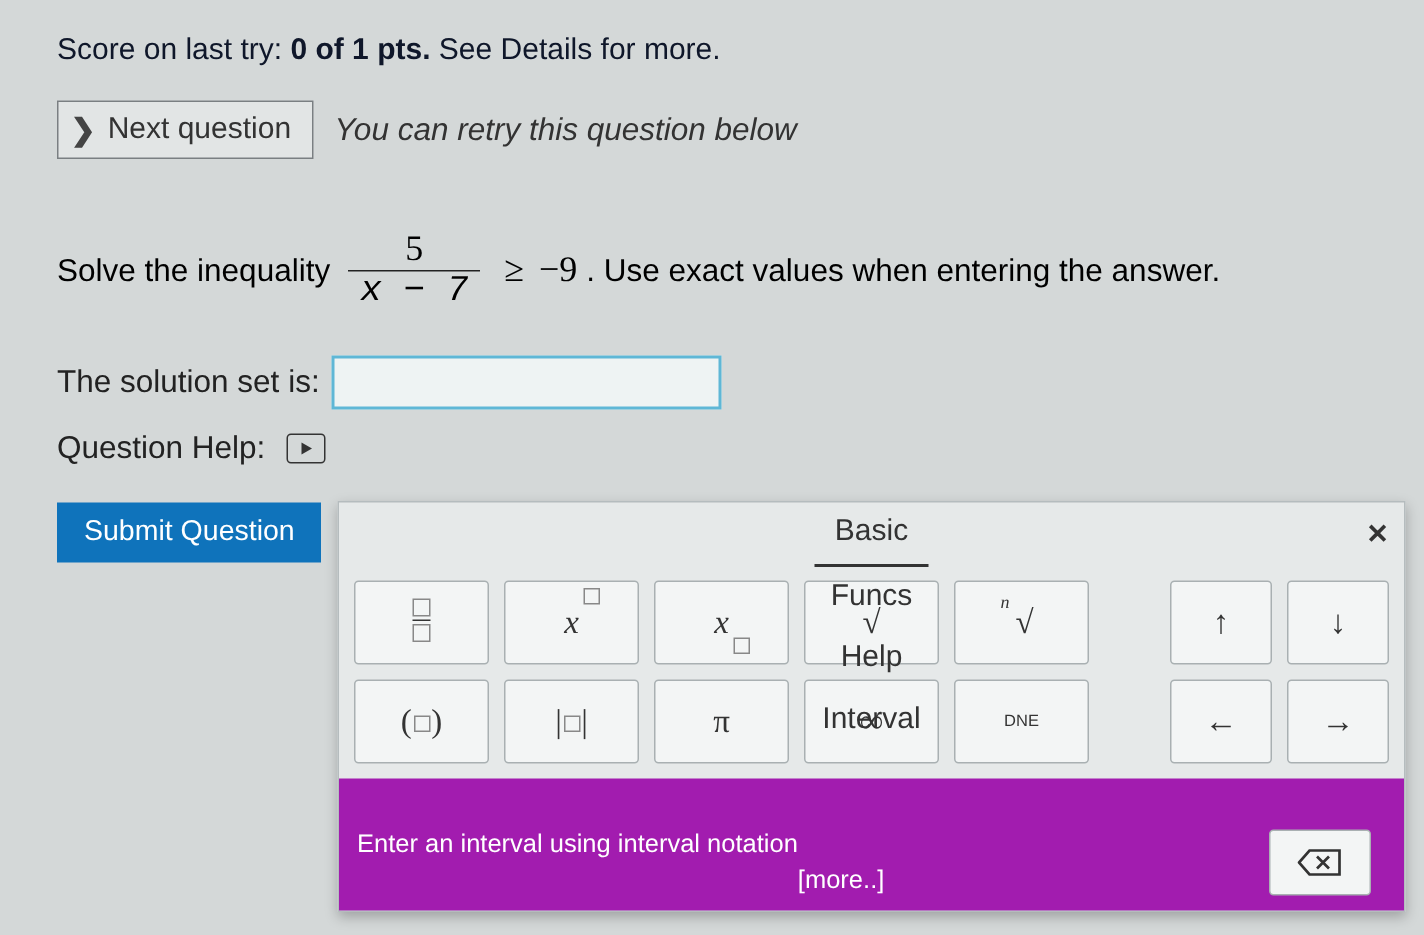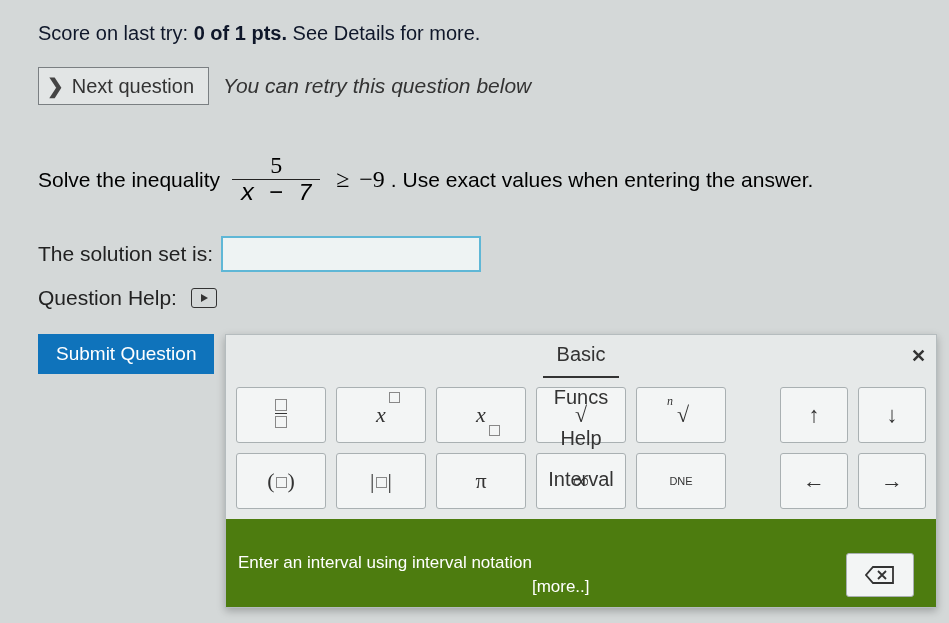--- a/index.html
+++ b/index.html
@@ -173,21 +173,21 @@
   .sup-box { font-style:italic; position:relative;}
   .sup-box .b { position:absolute; top:-10px; right:-14px; width:11px;height:11px;border:1px solid #888;}
   .sub-box { font-style:italic; position:relative;}
   .sub-box .b { position:absolute; bottom:-8px; right:-14px; width:11px;height:11px;border:1px solid #888;}
   .nroot { font-style:italic; position:relative; padding-left:4px;}
   .nroot .n { position:absolute; left:-6px; top:-8px; font-size:12px; font-style:italic;}
   .paren .b { display:inline-block;width:11px;height:11px;border:1px solid #888; vertical-align:middle; margin:0 1px;}
   .abs .b { display:inline-block;width:11px;height:11px;border:1px solid #888; vertical-align:middle; margin:0 1px;}
   .dne-key{ font-family:"Lucida Sans Unicode", Arial,sans-serif; font-size:11px;}
   .hint-bar {
-    background:#4d7c0f;
+    background:#a21caf;
     color:#fff;
     font-size:17px;
     padding:10px 12px;
     display:flex;
     align-items:center;
   }
   .hint-bar a { color:#fff; text-decoration:none;margin-top:48px;}
   .bksp-wrap{
     position:absolute;
     right:22px;

